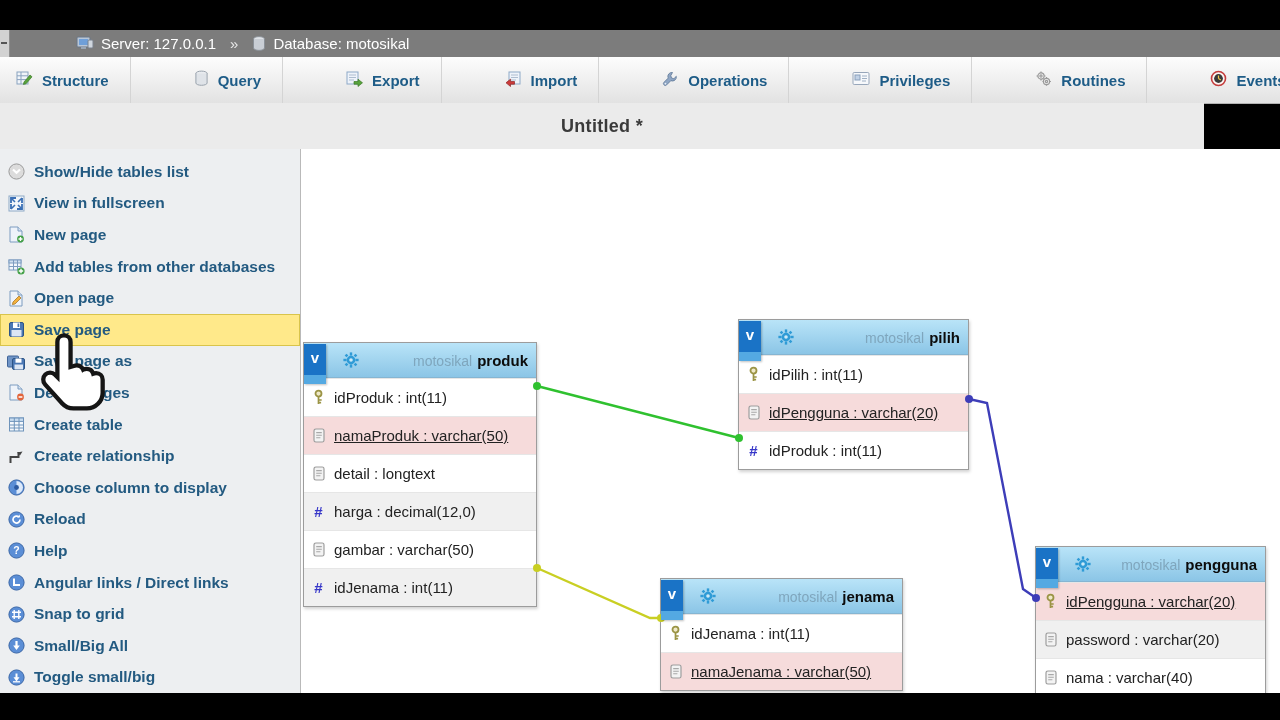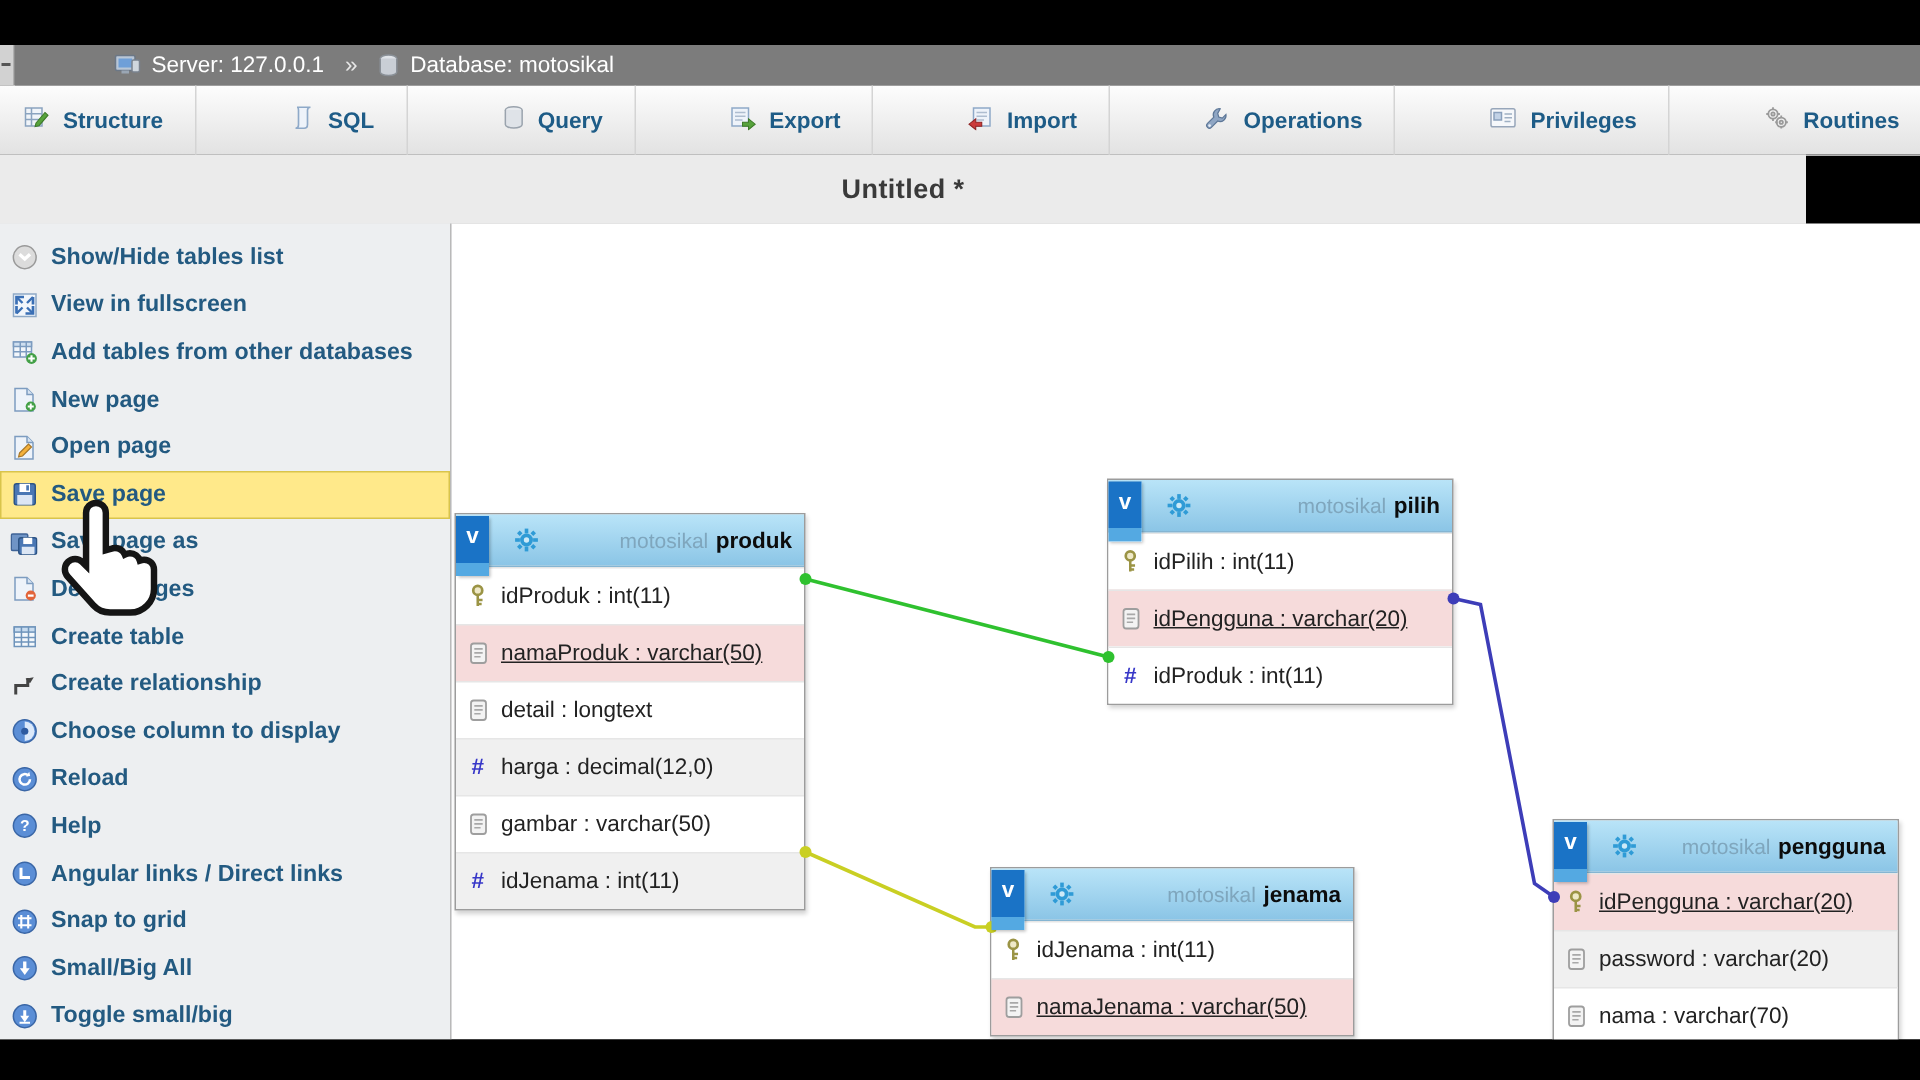--- a/index.html
+++ b/index.html
@@ -93,26 +93,20 @@
   <div class="tabs" id="tabbar">
     <div class="tab">
         <span class="ic"><svg width="17" height="17" viewBox="0 0 17 17">
             <rect x="1" y="2" width="11" height="12" fill="#f0f4f9" stroke="#8aa3bf"></rect>
             <path d="M1 5.8h11M1 9.6h11M5 2v12" stroke="#8aa3bf"></path>
             <path d="M8 12L14 5l2 1.8-6 7-2.6.6z" fill="#57a33c" stroke="#3d7a28" stroke-width="0.7"></path>
           </svg></span>
         <span>Structure</span>
       </div>
       <div class="tab">
-        <span class="ic"><svg width="16" height="17" viewBox="0 0 16 17">
-            <path d="M4 1.5h9c-1.5 0-2 1-2 2V13c0 1.5-.8 2.5-2.3 2.5H3c1.2 0 2-.9 2-2.2V3.5c0-1.2-.4-2-1-2z" fill="#eef3fa" stroke="#8ea9c8" stroke-width="1.1"></path>
-          </svg></span>
-        <span>SQL</span>
-      </div>
-      <div class="tab">
         <span class="ic"><svg width="15" height="17" viewBox="0 0 15 17">
             <ellipse cx="7.5" cy="3.4" rx="5.6" ry="2.3" fill="#e8ebef" stroke="#9aa3ad"></ellipse>
             <path d="M1.9 3.4v9.6c0 1.3 2.5 2.3 5.6 2.3s5.6-1 5.6-2.3V3.4" fill="#dfe3e8" stroke="#9aa3ad"></path>
           </svg></span>
         <span>Query</span>
       </div>
       <div class="tab">
         <span class="ic"><svg width="17" height="17" viewBox="0 0 17 17">
             <rect x="1" y="2" width="11" height="12" fill="#eef3fa" stroke="#8ea9c8"></rect>
             <path d="M3 5h7M3 7.5h7M3 10h5" stroke="#aebdd0"></path>
@@ -192,40 +186,40 @@
             <svg width="17" height="17" viewBox="0 0 17 17">
               <rect x="1" y="1" width="15" height="15" fill="#f2f6fb" stroke="#8ea9c6"></rect>
               <path d="M3 8V3h5M14 3v5M14 9v5H9M3 9v5" fill="none" stroke="#3a6fb5" stroke-width="1.8"></path>
               <path d="M3 3l4 4M14 3l-4 4M14 14l-4-4M3 14l4-4" stroke="#3a6fb5" stroke-width="1.6"></path>
             </svg>
           </span>
           <span>View in fullscreen</span>
         </div>
         <div class="side-item">
           <span class="ic">
+            <svg width="16" height="17" viewBox="0 0 16 17">
+              <path d="M2 1h8l4 4v11H2z" fill="#eef3fa" stroke="#7d9cc0"></path>
+              <path d="M10 1v4h4" fill="#d7e3f2" stroke="#7d9cc0"></path>
+              <circle cx="12.5" cy="13" r="3.4" fill="#43a047"></circle>
+              <path d="M12.5 11v4M10.5 13h4" stroke="#fff" stroke-width="1.3"></path>
+            </svg>
+          </span>
+          <span>New page</span>
+        </div>
+        <div class="side-item">
+          <span class="ic">
             <svg width="17" height="17" viewBox="0 0 17 17">
               <rect x="1" y="2" width="12" height="10" fill="#f2f6fb" stroke="#7d9cc0"></rect>
               <rect x="1" y="2" width="12" height="3" fill="#cfdff0" stroke="#7d9cc0"></rect>
               <path d="M5.5 2v10M9.5 2v10M1 8.5h12" stroke="#7d9cc0"></path>
               <circle cx="13" cy="13" r="3.6" fill="#43a047"></circle>
               <path d="M13 10.8v4.4M10.8 13h4.4" stroke="#fff" stroke-width="1.4"></path>
             </svg>
           </span>
           <span>Add tables from other databases</span>
-        </div>
-        <div class="side-item">
-          <span class="ic">
-            <svg width="16" height="17" viewBox="0 0 16 17">
-              <path d="M2 1h8l4 4v11H2z" fill="#eef3fa" stroke="#7d9cc0"></path>
-              <path d="M10 1v4h4" fill="#d7e3f2" stroke="#7d9cc0"></path>
-              <circle cx="12.5" cy="13" r="3.4" fill="#43a047"></circle>
-              <path d="M12.5 11v4M10.5 13h4" stroke="#fff" stroke-width="1.3"></path>
-            </svg>
-          </span>
-          <span>New page</span>
         </div>
         <div class="side-item">
           <span class="ic">
             <svg width="16" height="17" viewBox="0 0 16 17">
               <path d="M2 1h8l4 4v11H2z" fill="#eef3fa" stroke="#7d9cc0"></path>
               <path d="M10 1v4h4" fill="#d7e3f2" stroke="#7d9cc0"></path>
               <path d="M5 12l6-6 2 2-6 6-2.6.6z" fill="#f4b13c" stroke="#a8782a" stroke-width="0.8"></path>
             </svg>
           </span>
           <span>Open page</span>
@@ -548,21 +542,21 @@
         </span>
         <span>password : varchar(20)</span>
       </div>
       <div class="drow bg-white">
         <span class="ric">
           <svg width="12" height="15" viewBox="0 0 12 15">
             <rect x="1" y="1" width="10" height="13" rx="1.8" fill="#f3f3f3" stroke="#9e9e9e" stroke-width="1.2"></rect>
             <path d="M3.2 4.6h5.6M3.2 7.2h5.6M3.2 9.8h4.2" stroke="#a8a8a8" stroke-width="1.1"></path>
           </svg>
         </span>
-        <span>nama : varchar(70)</span>
+        <span>nama : varchar(40)</span>
       </div>
     </div>
     <svg id="relsvg">
       <polyline points="537,386 739,438" fill="none" stroke="#2fc12f" stroke-width="2.4"></polyline>
       <circle cx="537" cy="386" r="4" fill="#2fc12f"></circle>
       <circle cx="739" cy="438" r="4" fill="#2fc12f"></circle>
       <polyline points="537,568 650,618 661,618" fill="none" stroke="#c9cf23" stroke-width="2.4"></polyline>
       <circle cx="537" cy="568" r="4" fill="#c9cf23"></circle>
       <circle cx="661" cy="618" r="4" fill="#c9cf23"></circle>
       <polyline points="969,399 987,403 1023,589 1036,598" fill="none" stroke="#3d3db8" stroke-width="2.4"></polyline>

